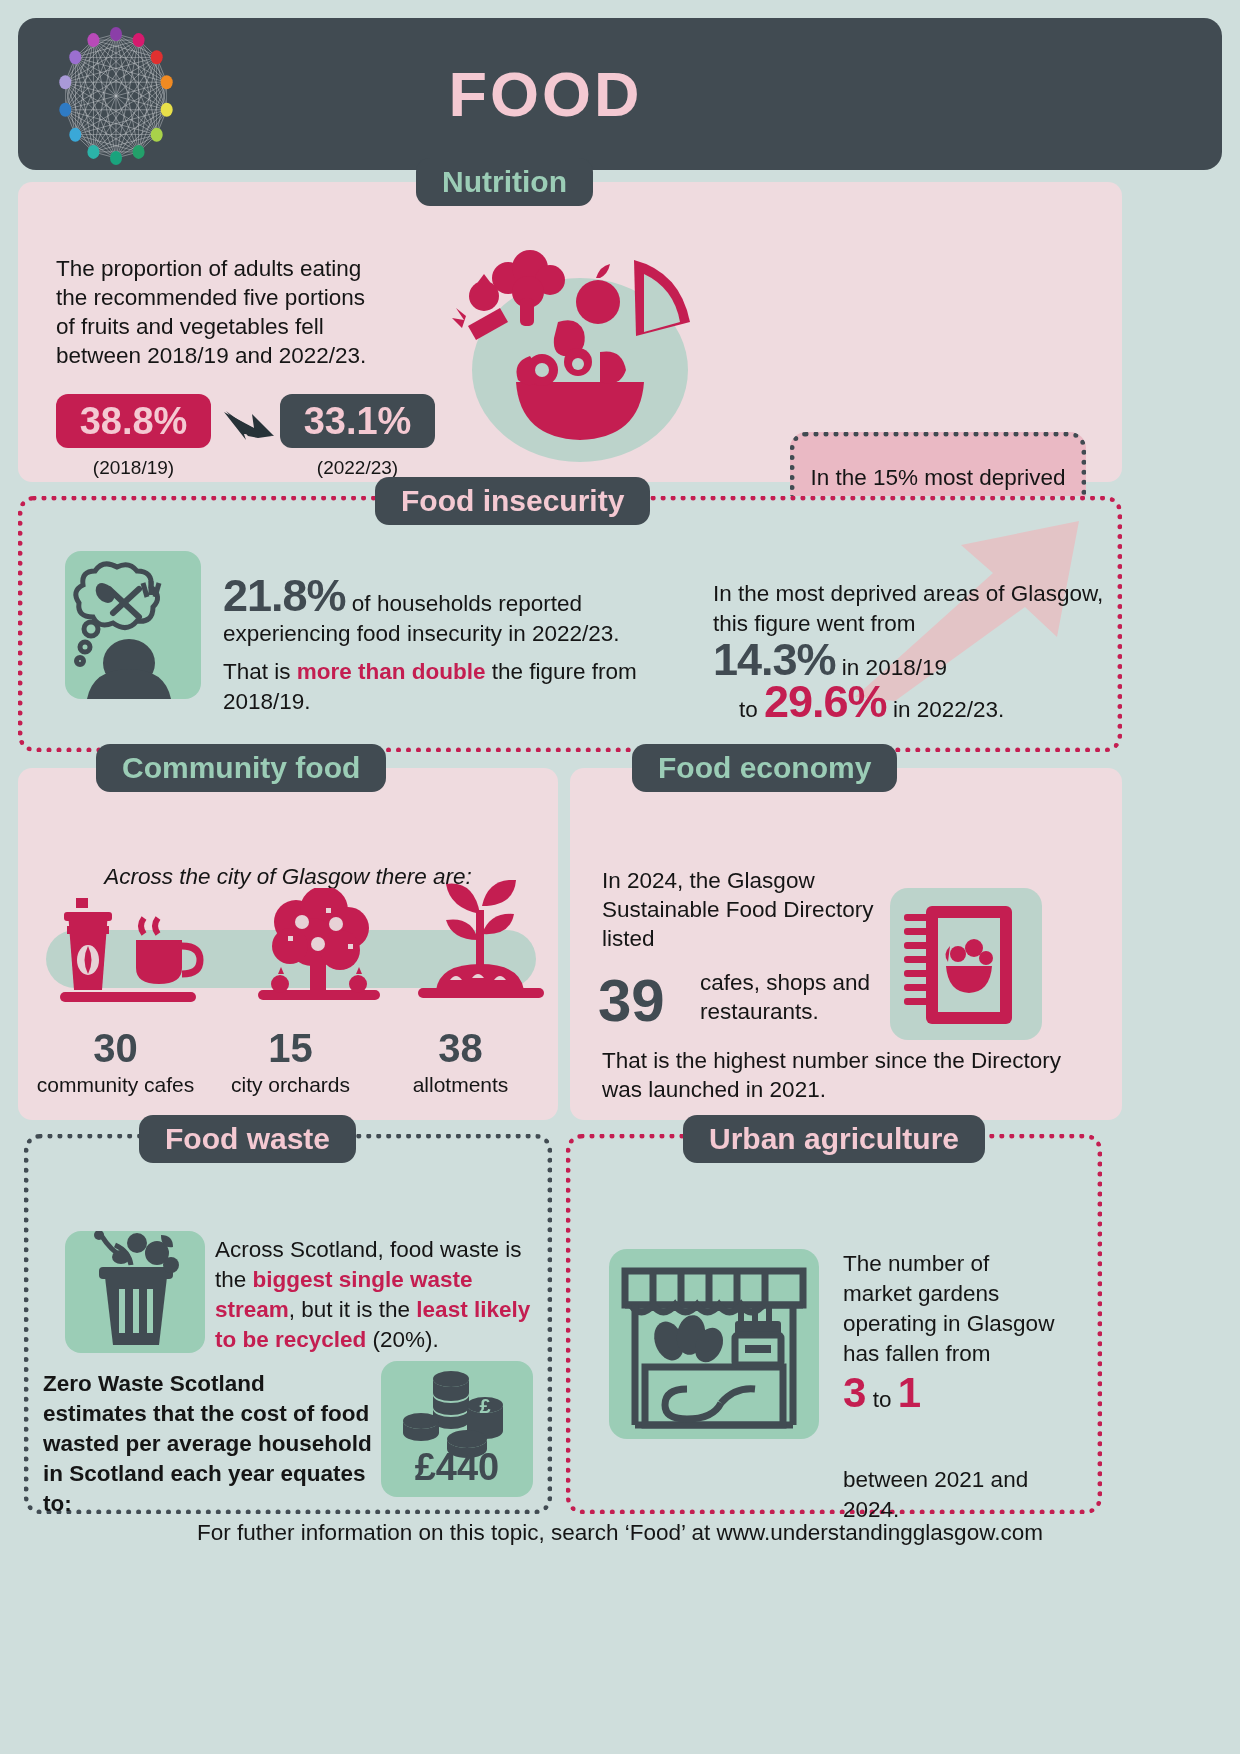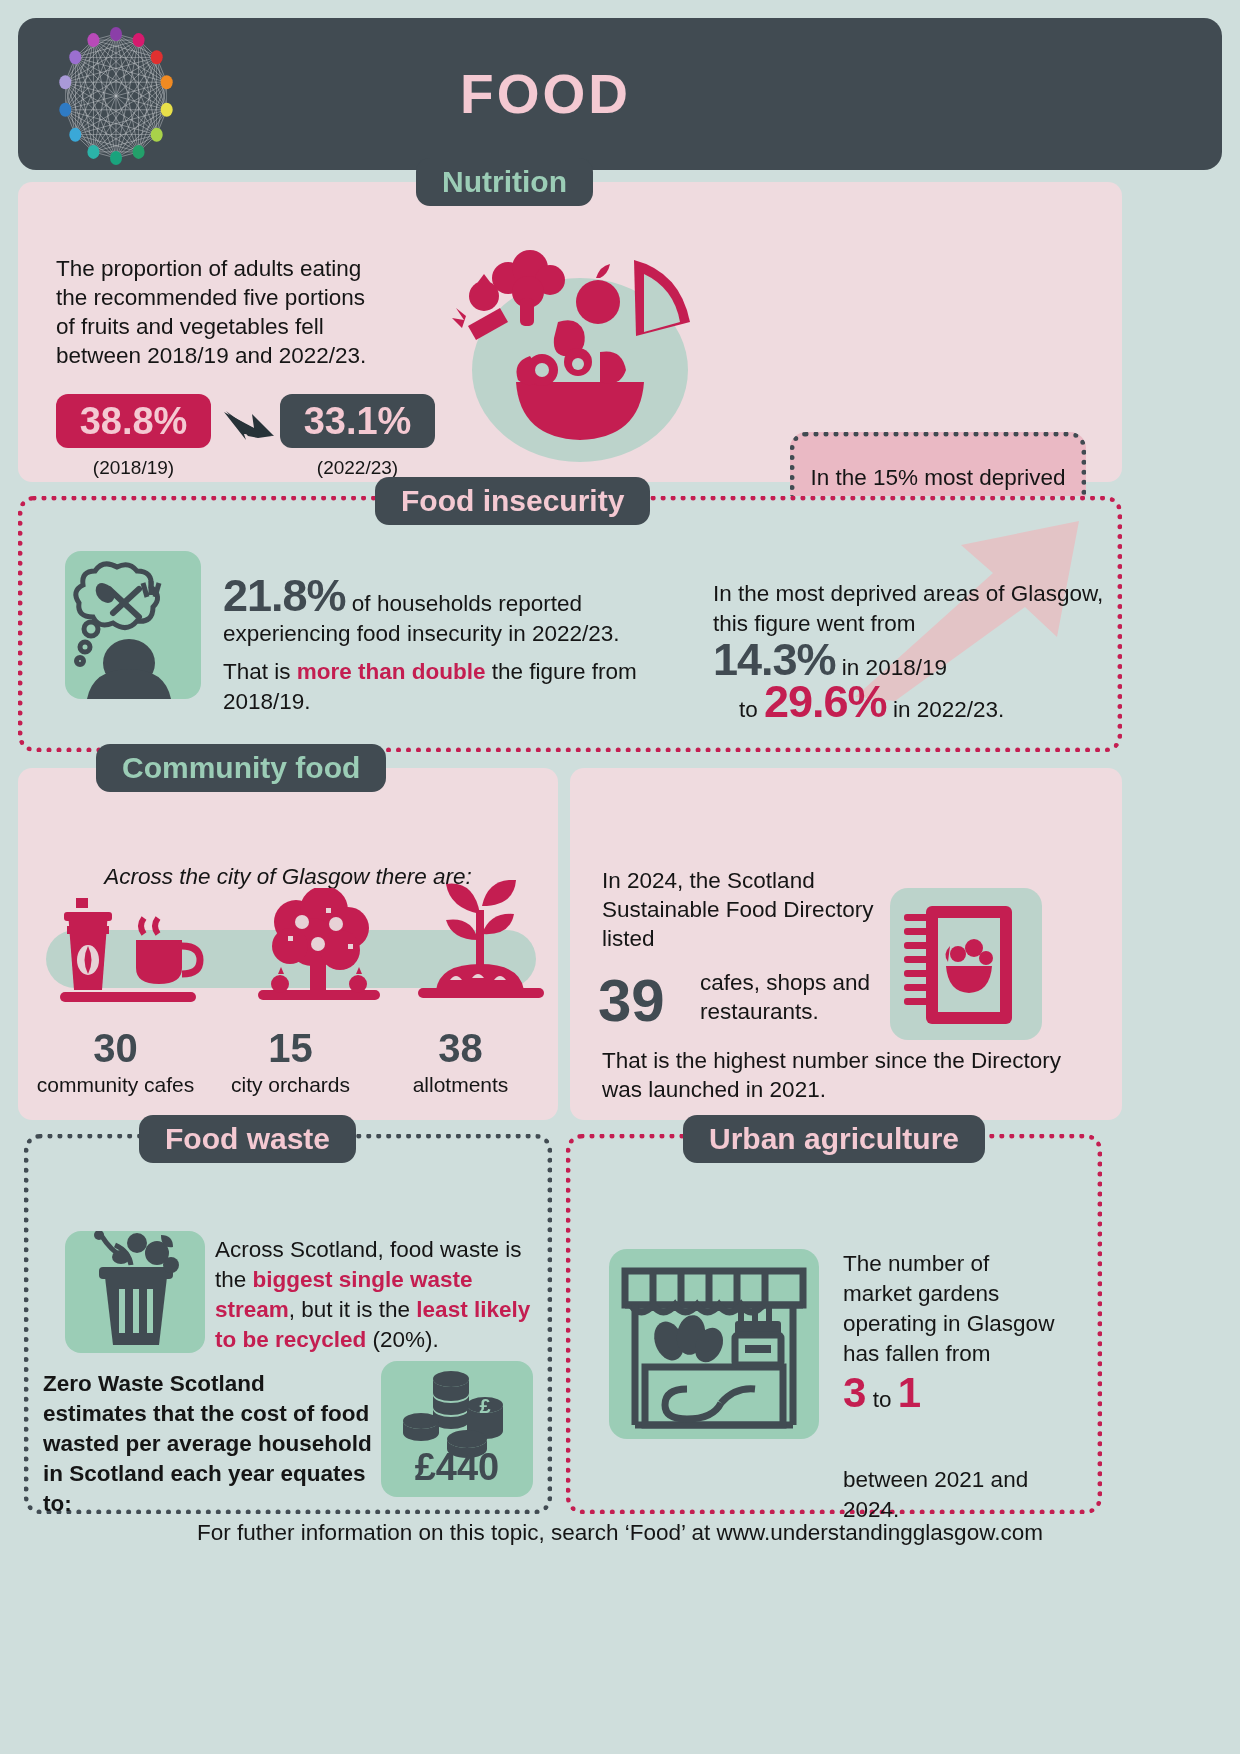--- a/index.html
+++ b/index.html
@@ -43,21 +43,21 @@
     left: 20px; top: 8px;
     width: 160px; height: 140px;
   }
   .title {
     position: absolute;
     left: 0; top: 0;
     width: 1055px; height: 152px;
     display: flex;
     align-items: center;
     justify-content: center;
-    font-size: 55px;
+    font-size: 63px;
     font-weight: bold;
     letter-spacing: 3px;
     color: #f4c9d2;
   }
 
   
   .pill {
     position: absolute;
     background: #414b52;
     border-radius: 14px;
@@ -546,21 +546,24 @@
       <div class="cf-num">15</div>
       <div class="cf-label">city orchards</div>
     </div>
     <div class="cf-col" style="left:355px; top:258px;">
       <div class="cf-num">38</div>
       <div class="cf-label">allotments</div>
     </div>
   </div>
 
   <div class="panel panel-pink" id="economy">
-    <div class="e1">In 2024, the Scotland Sustainable Food Directory listed</div>
+    <div class="pill" style="left:62px; top:-24px;">
+      <span class="mintTxt">Food economy</span>
+    </div>
+    <div class="e1">In 2024, the Glasgow Sustainable Food Directory listed</div>
     <div class="e-num">39</div>
     <div class="e2">cafes, shops and restaurants.</div>
     <div class="e3">That is the highest number since the Directory was launched in 2021.</div>
 
     <div id="book-icon-bg">
       <svg viewBox="0 0 152 152" width="152" height="152">
         <g fill="#c41e51">
           <rect x="36" y="18" width="86" height="118" rx="6"></rect>
           <g>
             <rect x="14" y="26" width="26" height="7" rx="3"></rect>

